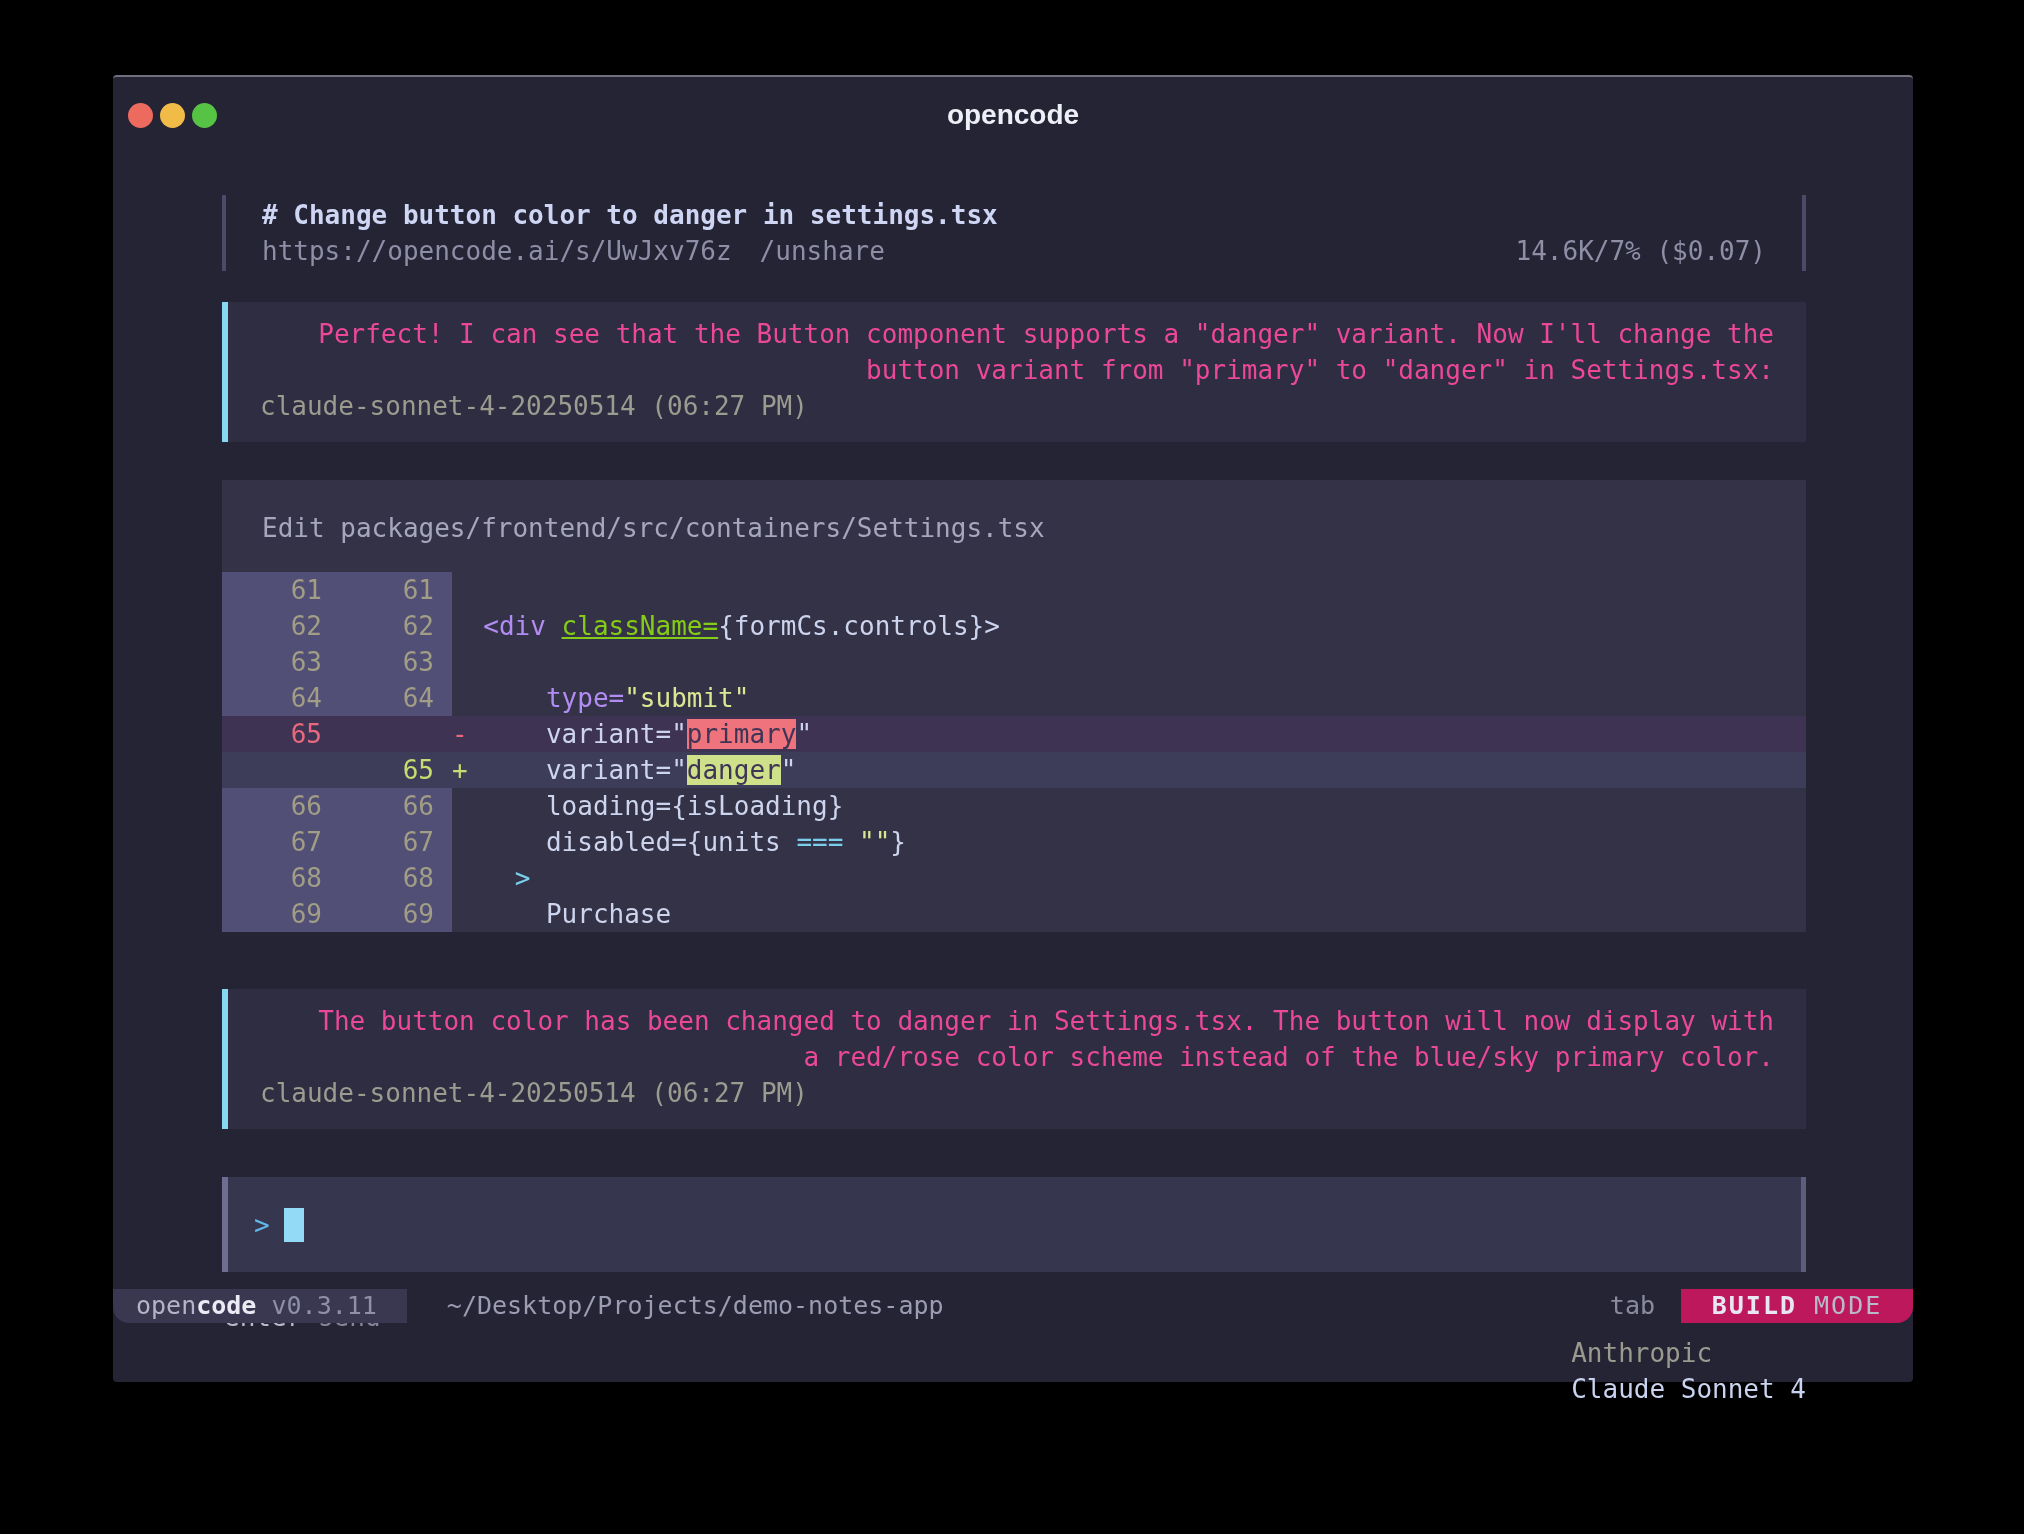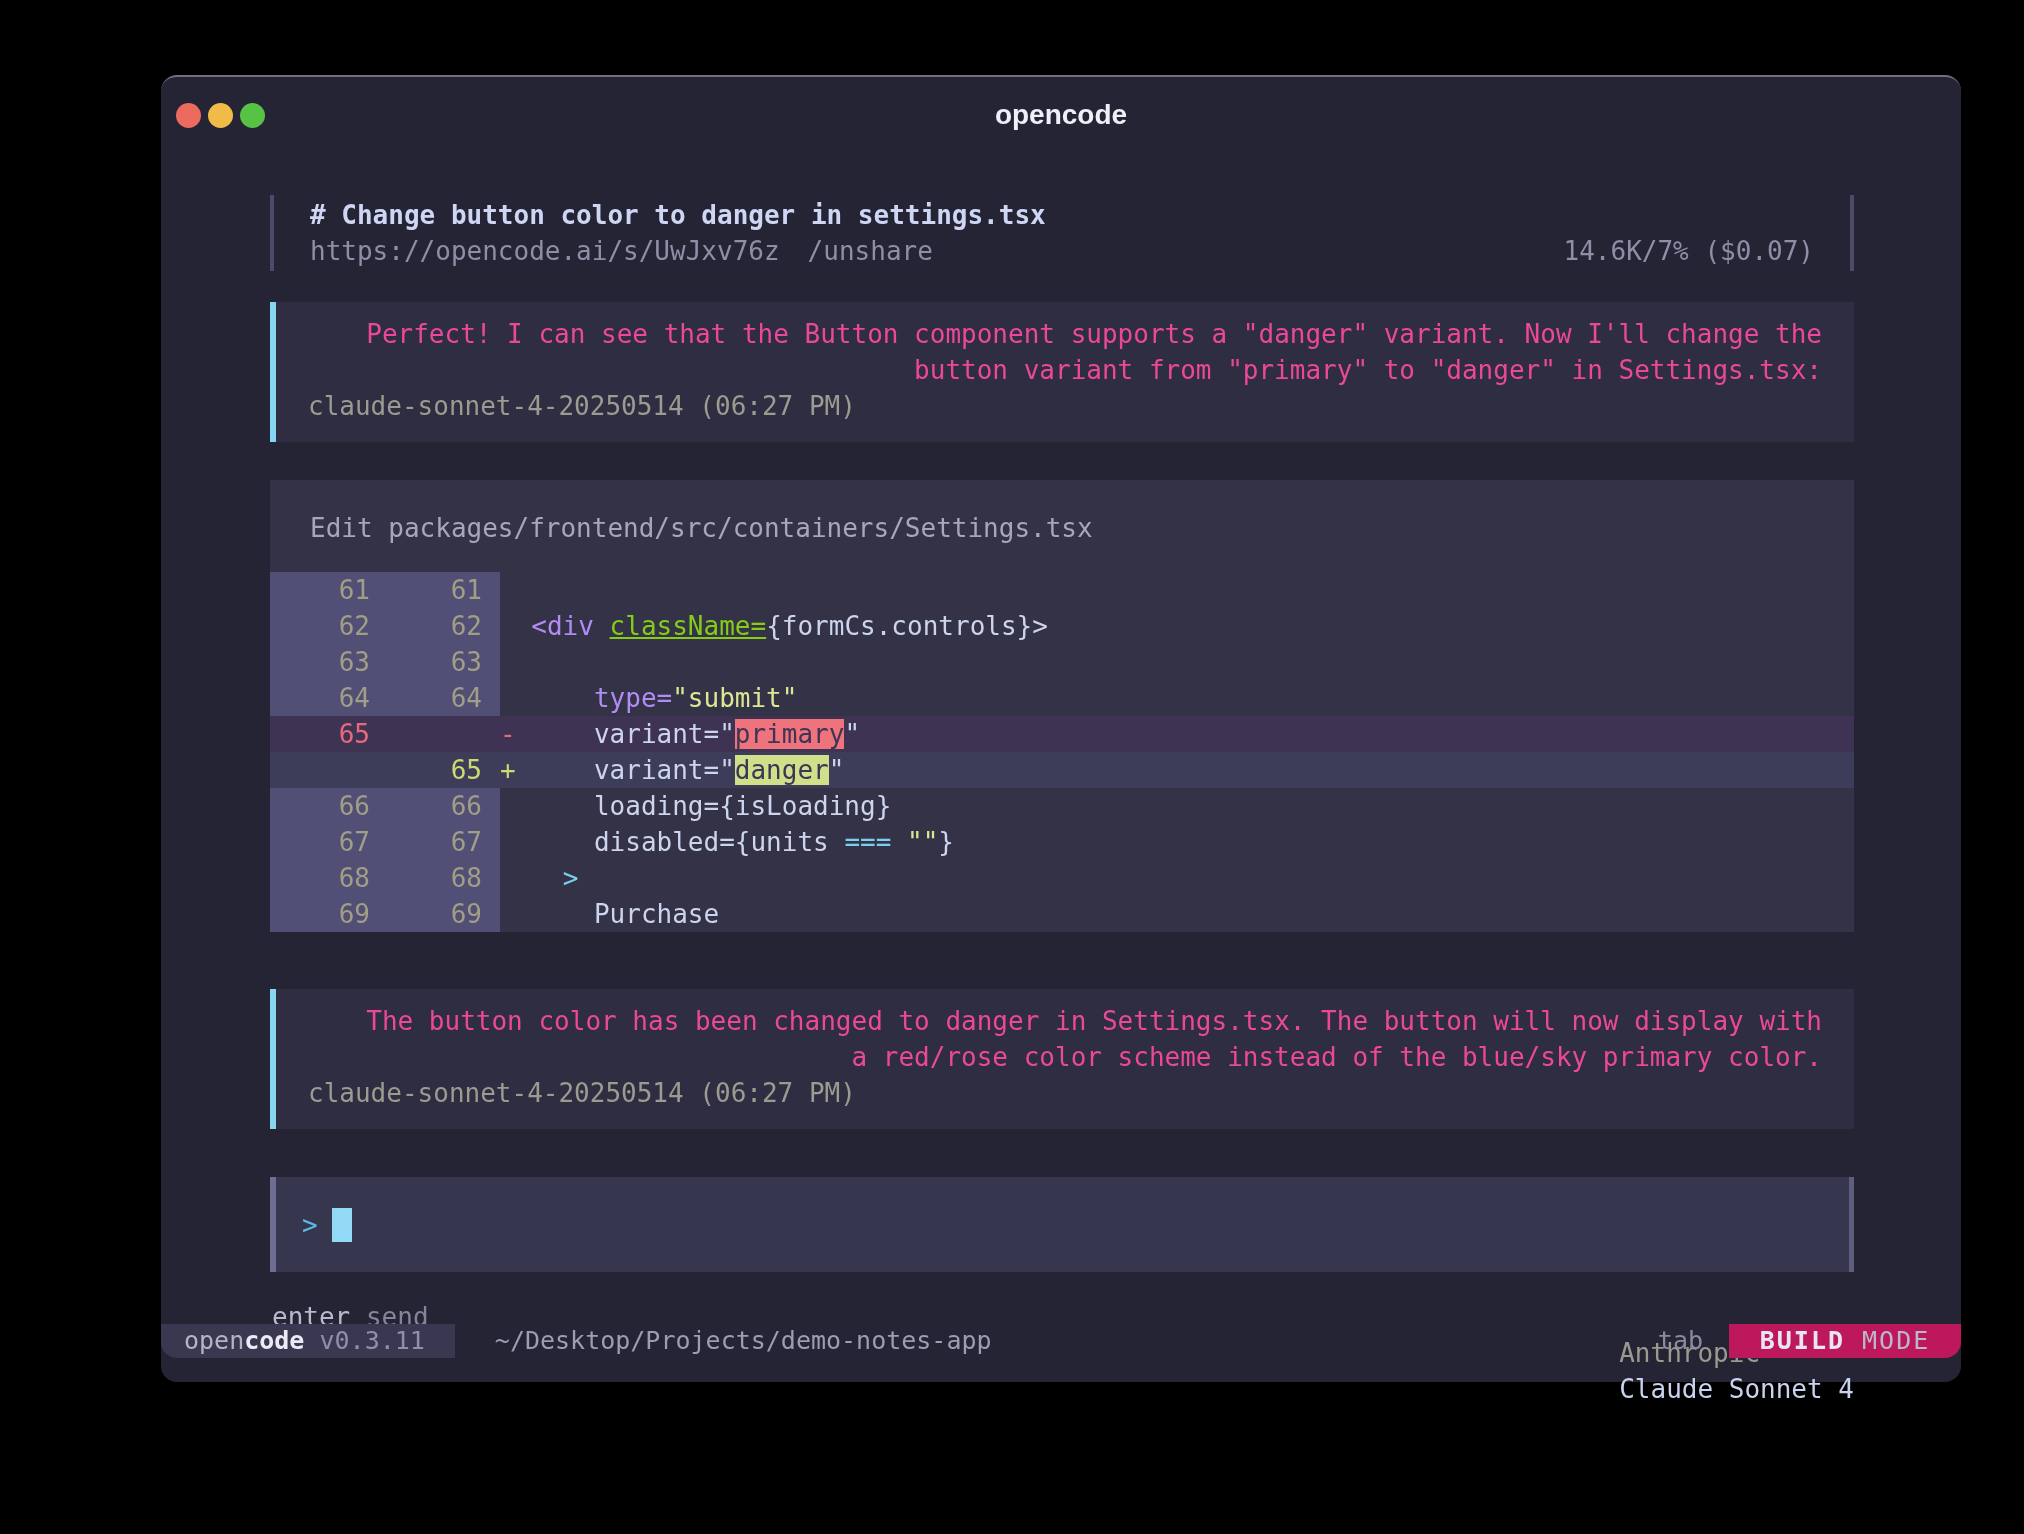--- a/index.html
+++ b/index.html
@@ -1,19 +1,19 @@
 <!DOCTYPE html>
 <html><head>
 <meta charset="utf-8">
 <style>
   html,body{margin:0;padding:0;background:#000;width:2024px;height:1534px;overflow:hidden;}
   .page{position:relative;width:2024px;height:1534px;background:#000;
         font-family:"DejaVu Sans Mono",monospace;font-size:26px;line-height:36px;color:#c7d0ee;}
   .window{position:absolute;left:113px;top:75px;width:1800px;height:1307px;
-          background:#252435;border-radius:16px;border-top:2px solid #70707e;box-sizing:border-box;margin-left:48px;}
+          background:#252435;border-radius:4px;border-top:2px solid #70707e;box-sizing:border-box;}
 
   
   .lights{position:absolute;left:15px;top:26px;display:flex;gap:7px;}
   .light{width:25px;height:25px;border-radius:50%;display:inline-block;}
   .light.red{background:#ed6a5e;}
   .light.yellow{background:#f0bc47;}
   .light.green{background:#57c344;}
   .wtitle{position:absolute;left:0;right:0;top:20px;text-align:center;
           font-family:"Liberation Sans",sans-serif;font-weight:bold;font-size:28px;color:#eef0f8;}
 
@@ -65,21 +65,21 @@
 
   
   .hintrow{position:absolute;left:111px;top:1222px;width:1582px;display:flex;}
   .hint-key{color:#b9b9cd;white-space:pre;}
   .hint-act{color:#84849a;white-space:pre;}
   .model-info{margin-left:auto;white-space:pre;}
   .model-provider{color:#9a9a8e;}
   .model-name{color:#c9d2ee;}
 
   
-  .statusbar{position:absolute;left:0;top:1247px;width:1800px;height:34px;display:flex;
+  .statusbar{position:absolute;left:0;top:1212px;width:1800px;height:34px;display:flex;
              font-size:25px;line-height:34px;}
   .sb-app{height:34px;display:flex;align-items:center;background:#3a3850;
           padding:0 30px 0 23px;border-radius:0 0 0 16px;white-space:pre;}
   .sb-open{color:#b4b4c8;}
   .sb-code{color:#eceaf5;font-weight:bold;}
   .sb-ver{color:#8f8fa8;}
   .sb-path{margin-left:40px;color:#9c9cb2;white-space:pre;}
   .sb-spacer{flex:1;}
   .sb-tab{color:#8b8ba0;margin-right:26px;}
   .sb-mode{height:34px;width:232px;display:flex;align-items:center;justify-content:center;

